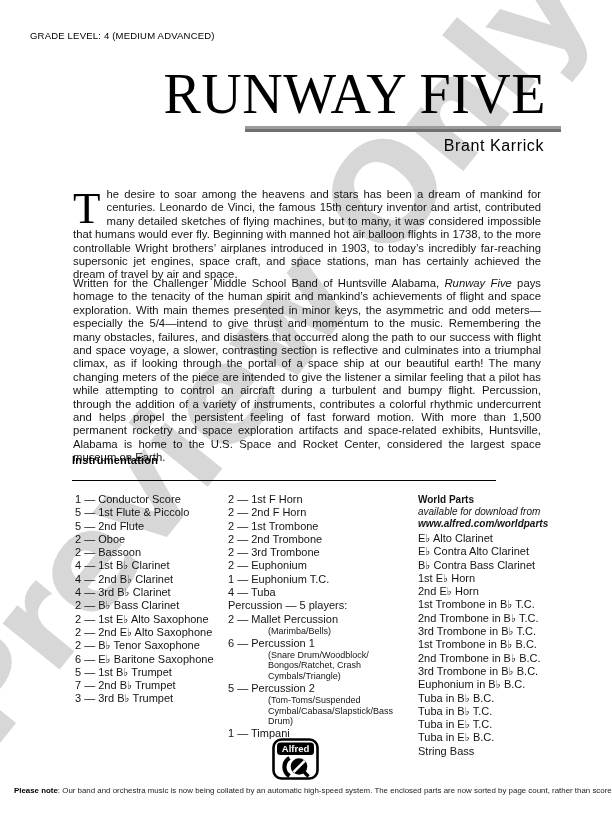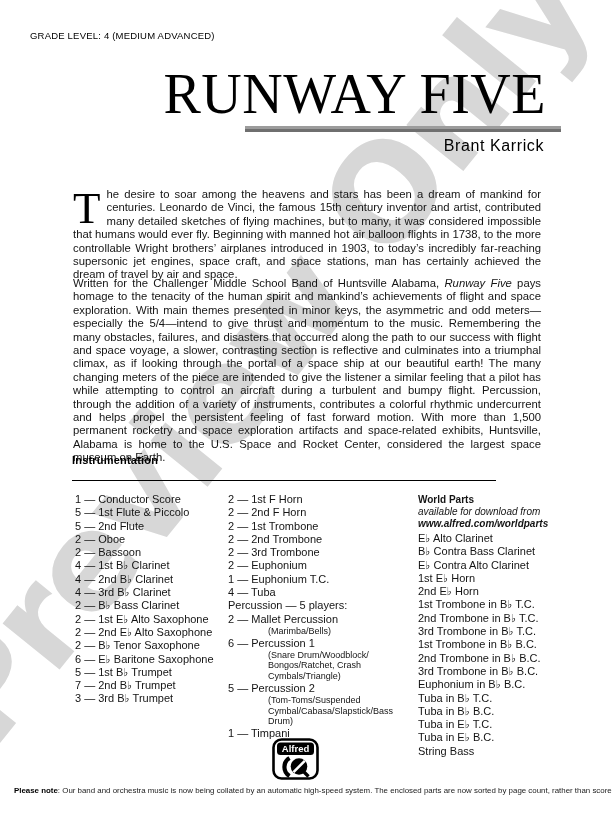--- a/index.html
+++ b/index.html
@@ -196,45 +196,45 @@
       </div>
 
     <div class="col col3">
       <div class="wp-header">World Parts</div>
       <div class="wp-note1">available for download from</div>
       <div class="wp-note2">www.alfred.com/worldparts</div>
       <div>
 
           <div class="row">E♭ Alto Clarinet</div>
 
+          <div class="row">E♭ Contra Alto Clarinet</div>
+
           <div class="row">B♭ Contra Bass Clarinet</div>
 
-          <div class="row">E♭ Contra Alto Clarinet</div>
-
           <div class="row">1st E♭ Horn</div>
 
           <div class="row">2nd E♭ Horn</div>
 
           <div class="row">1st Trombone in B♭ T.C.</div>
 
           <div class="row">2nd Trombone in B♭ T.C.</div>
 
           <div class="row">3rd Trombone in B♭ T.C.</div>
 
           <div class="row">1st Trombone in B♭ B.C.</div>
 
           <div class="row">2nd Trombone in B♭ B.C.</div>
 
           <div class="row">3rd Trombone in B♭ B.C.</div>
 
           <div class="row">Euphonium in B♭ B.C.</div>
 
+          <div class="row">Tuba in B♭ B.C.</div>
+
           <div class="row">Tuba in B♭ T.C.</div>
-
-          <div class="row">Tuba in B♭ B.C.</div>
 
           <div class="row">Tuba in E♭ T.C.</div>
 
           <div class="row">Tuba in E♭ B.C.</div>
 
           <div class="row">String Bass</div>
         </div>
     </div>
 
     <svg class="logo" width="47" height="42" viewBox="0 0 47 42">

